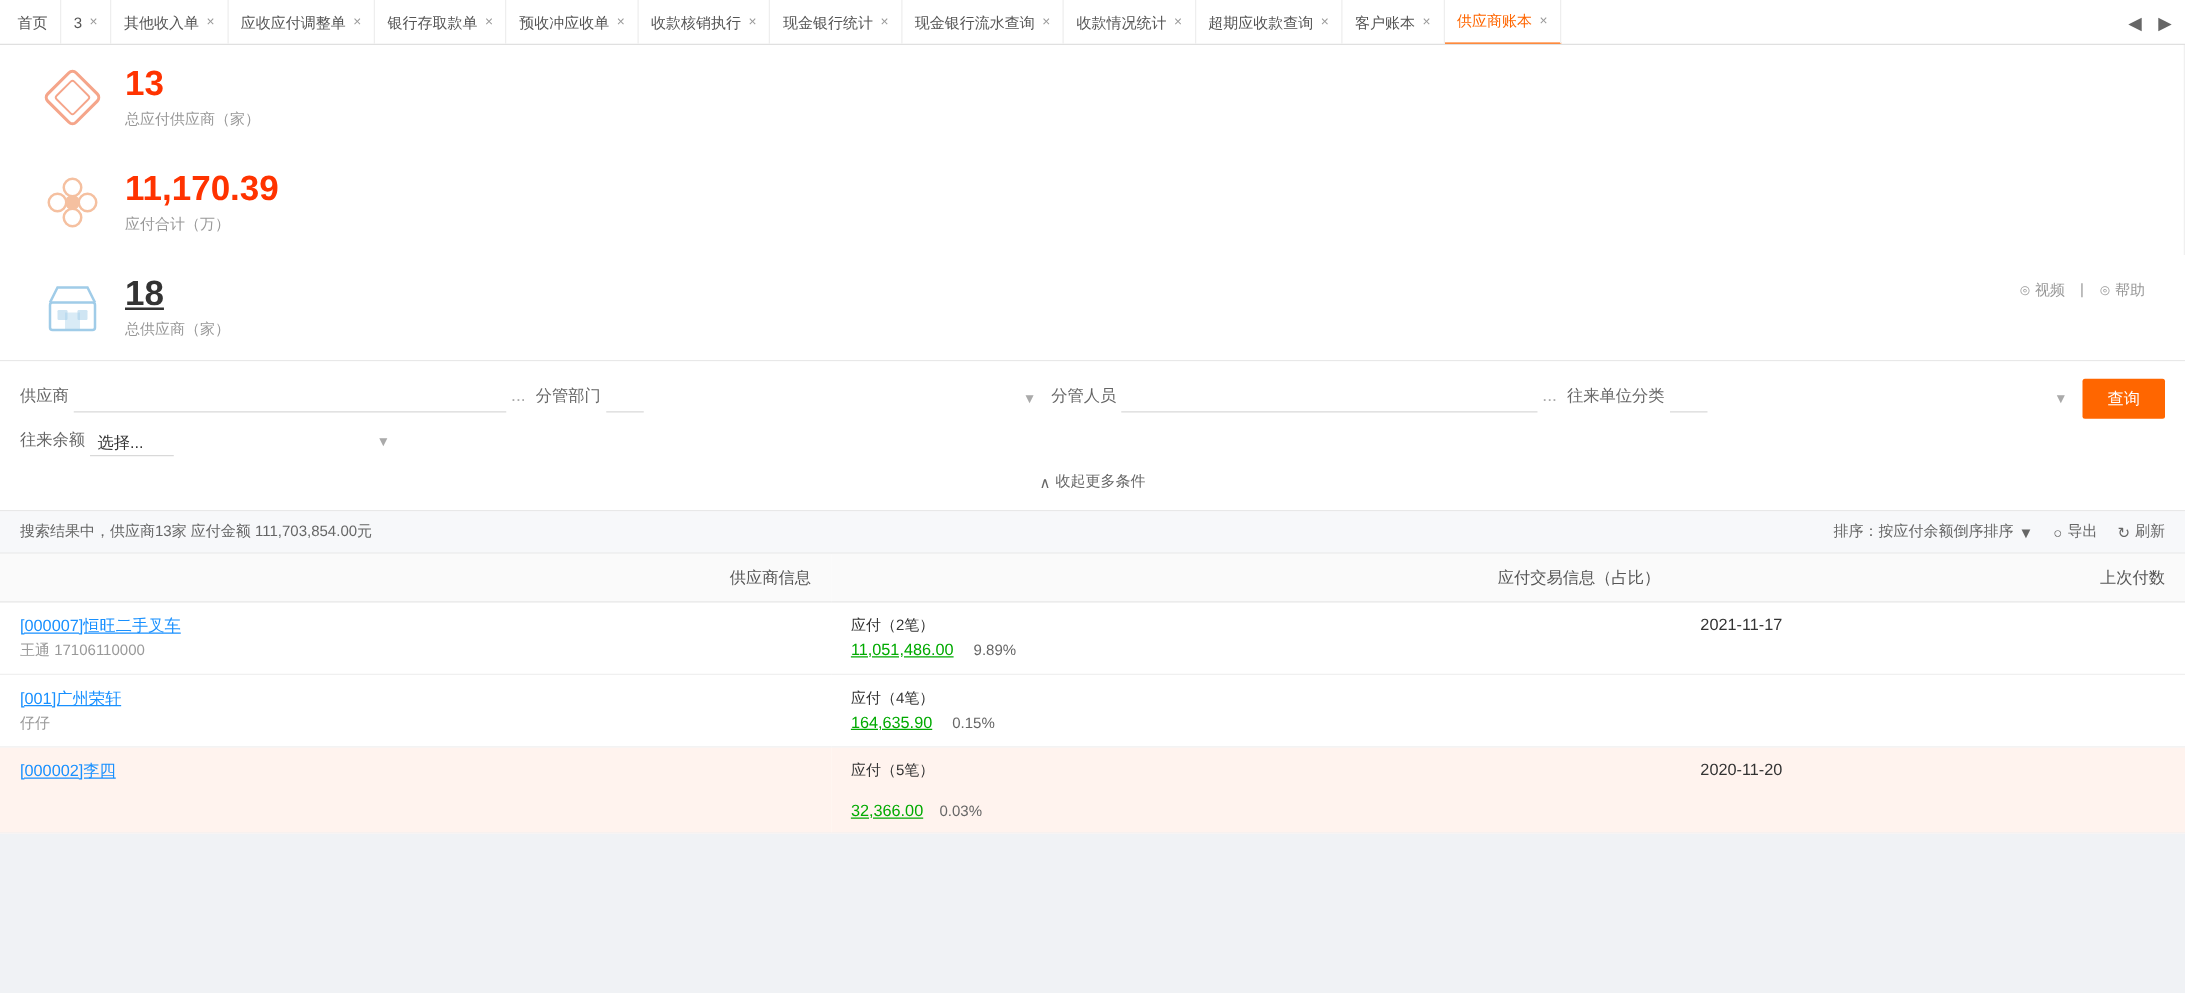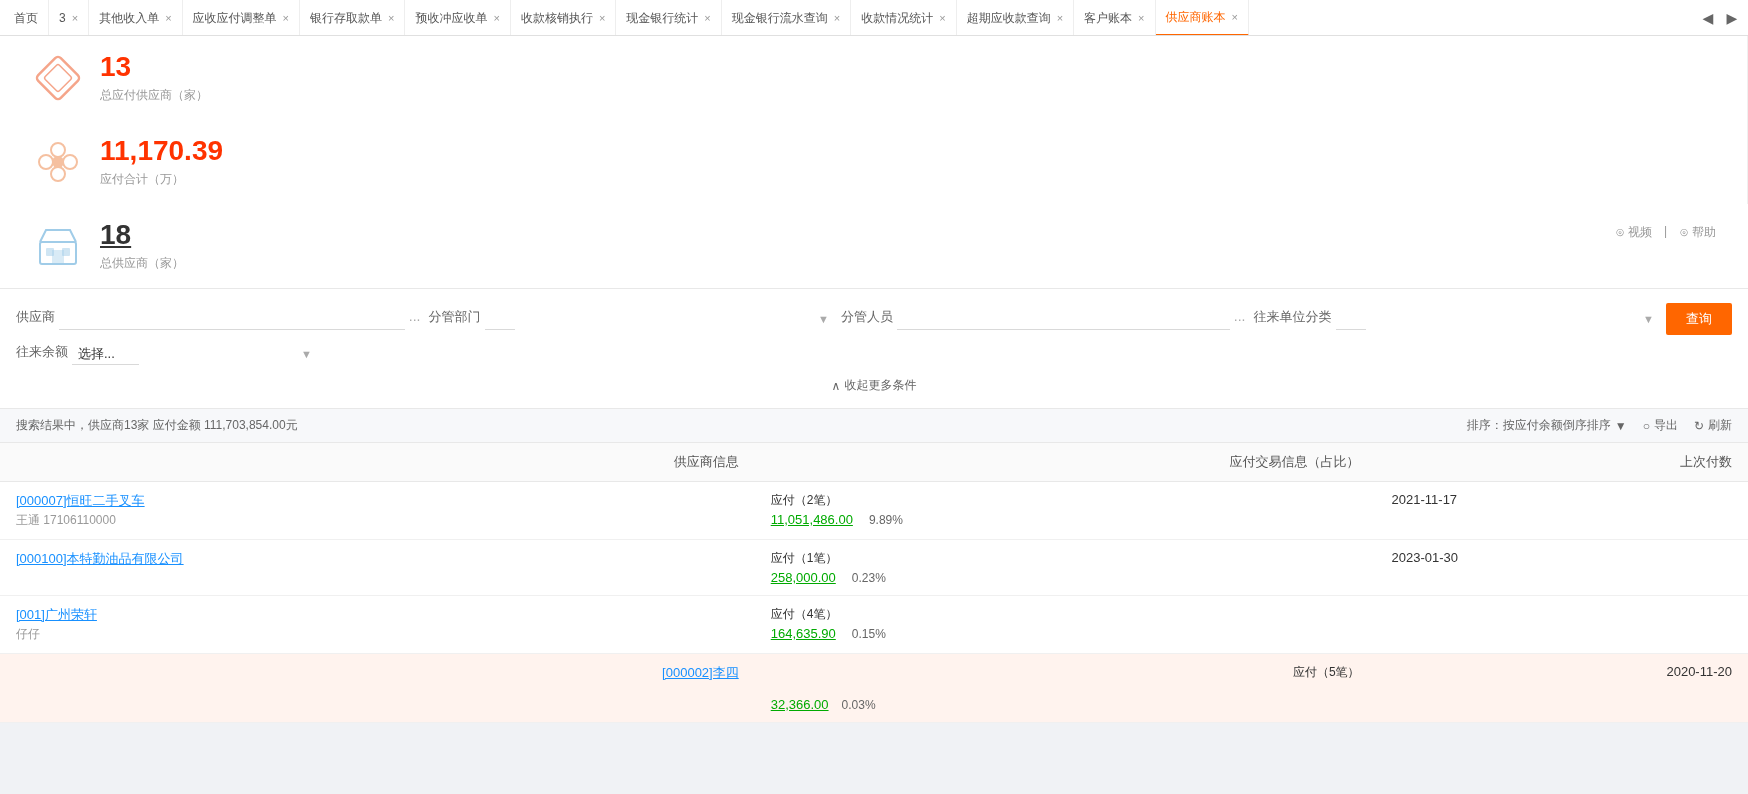--- a/index.html
+++ b/index.html
@@ -84,21 +84,21 @@
     table { width: 100%; border-collapse: collapse; }
     thead tr { background: #fafafa; }
     th {
       padding: 10px 16px; text-align: right; font-weight: 500; color: #555;
       font-size: 13px; border-bottom: 1px solid #e8e8e8;
     }
     td {
       padding: 10px 16px; vertical-align: top; font-size: 13px;
       border-bottom: 1px solid #f0f0f0; color: #333;
     }
-    tr.highlighted td { background: #fff3ee; text-align: right; }
+    tr.highlighted td { background: #fff3ee; }
     .supplier-link { color: #1890ff; cursor: pointer; text-decoration: underline; font-size: 13px; }
     .supplier-sub { color: #999; font-size: 12px; margin-top: 2px; }
     .amount-value { color: #00aa00; font-size: 13px; cursor: pointer; text-decoration: underline; }
     .tx-count { color: #333; font-size: 12px; margin-bottom: 3px; }
     .tx-percent { color: #666; font-size: 12px; margin-left: 8px; }
     .date-cell { color: #333; font-size: 13px; }
   </style>
 </head>
 <body>
 
@@ -301,31 +301,20 @@
         <tr>
           <td><a class="supplier-link">[000007]恒旺二手叉车</a><div class="supplier-sub">王通  17106110000</div></td>
           <td>
             <div class="tx-count">应付（2笔）</div>
             <div style="display: flex; align-items: center; gap: 8px;">
               <span class="amount-value">11,051,486.00</span>
               <span class="tx-percent">9.89%</span>
             </div>
           </td>
           <td class="date-cell">2021-11-17</td>
-        </tr>
-        <tr>
-          <td><a class="supplier-link">[000100]本特勤油品有限公司</a></td>
-          <td>
-            <div class="tx-count">应付（1笔）</div>
-            <div style="display: flex; align-items: center; gap: 8px;">
-              <span class="amount-value">258,000.00</span>
-              <span class="tx-percent">0.23%</span>
-            </div>
-          </td>
-          <td class="date-cell">2023-01-30</td>
         </tr>
         <tr>
           <td><a class="supplier-link">[001]广州荣轩</a><div class="supplier-sub">仔仔</div></td>
           <td>
             <div class="tx-count">应付（4笔）</div>
             <div style="display: flex; align-items: center; gap: 8px;">
               <span class="amount-value">164,635.90</span>
               <span class="tx-percent">0.15%</span>
             </div>
           </td>

